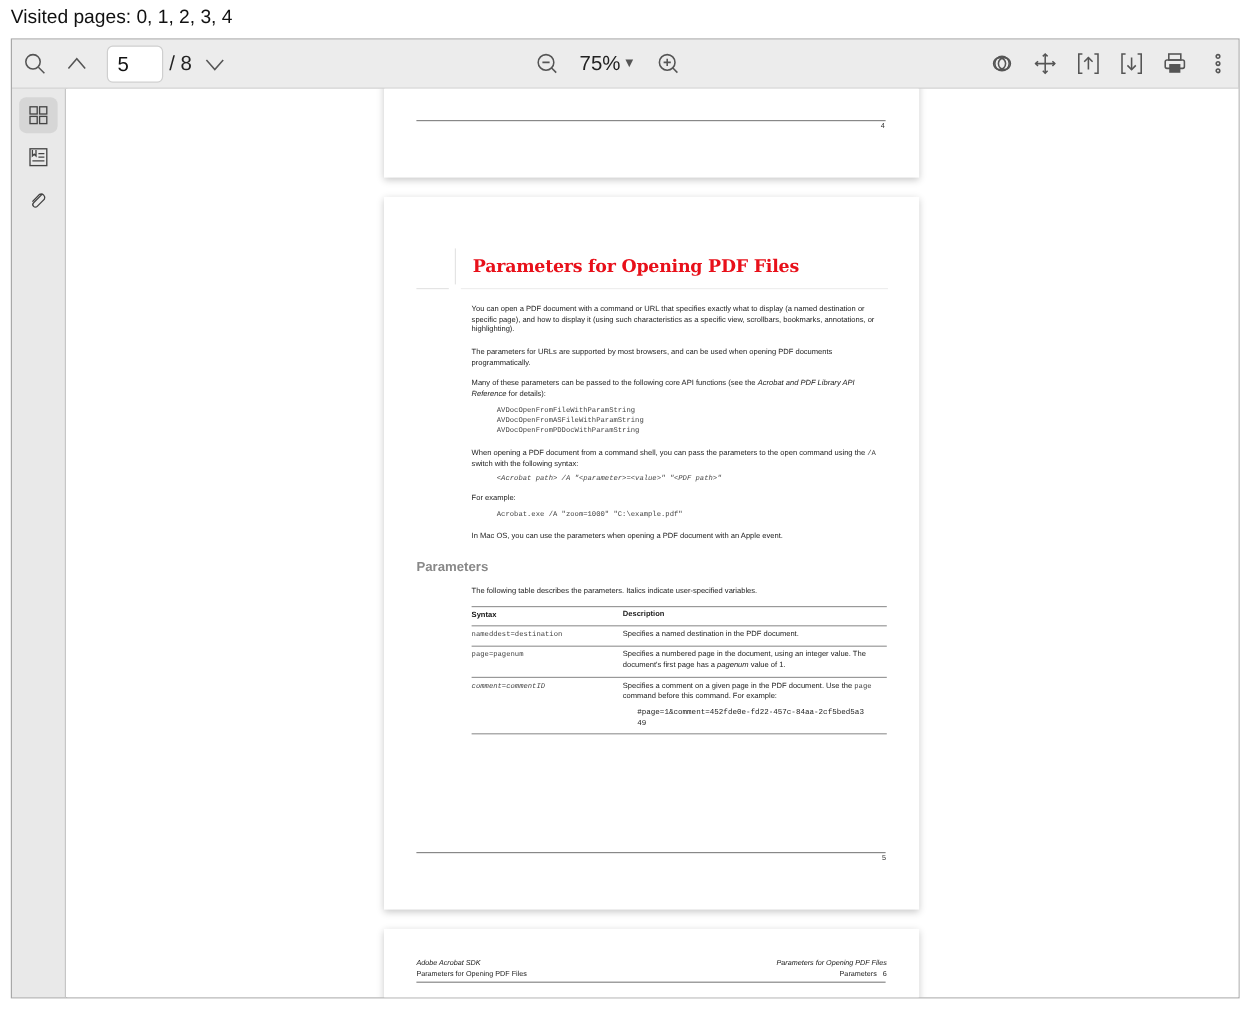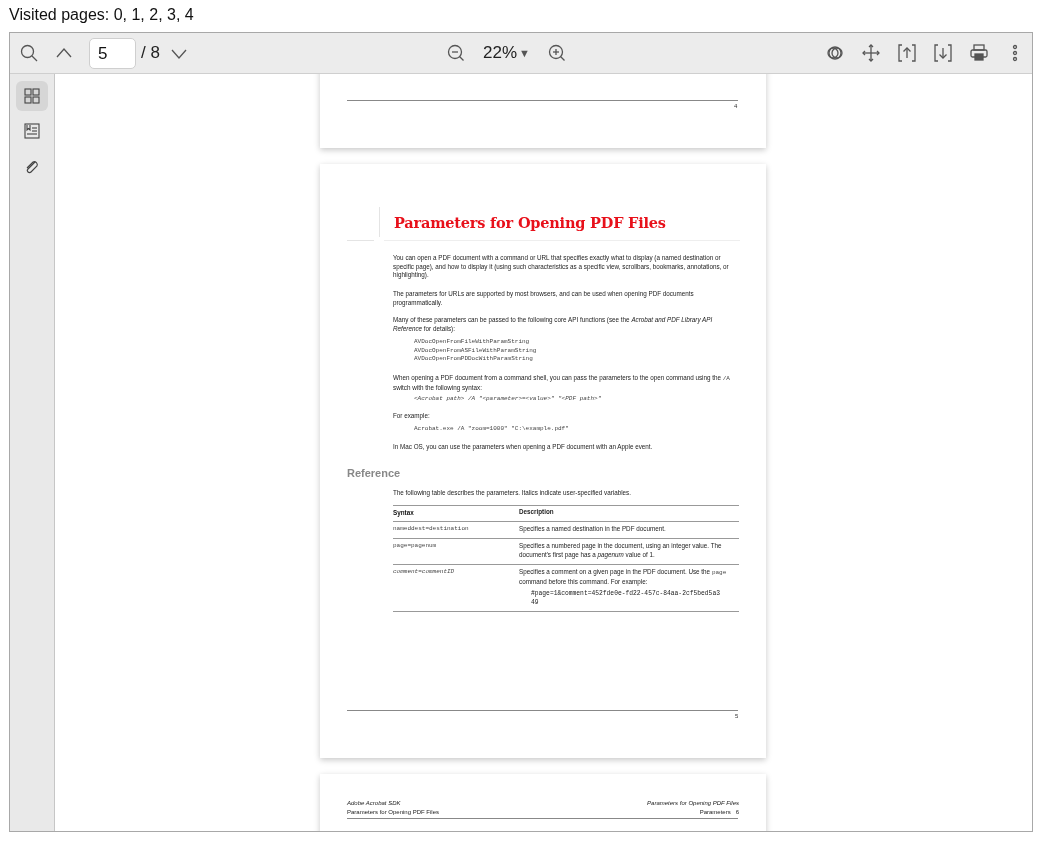--- a/index.html
+++ b/index.html
@@ -87,21 +87,21 @@
         </svg>
     </div>
 
     <div class="tb-icon" style="left:435px">
       <svg viewBox="0 0 20 20">
           <circle cx="9" cy="9" r="6.5"></circle>
           <line x1="6" y1="9" x2="12" y2="9"></line>
           <line x1="13.5" y1="13.5" x2="17.5" y2="17.5"></line>
         </svg>
     </div>
-    <span class="zoom-label">22%</span>
+    <span class="zoom-label">75%</span>
     <span class="zoom-caret">▼</span>
     <div class="tb-icon" style="left:536px">
       <svg viewBox="0 0 20 20">
           <circle cx="9" cy="9" r="6.5"></circle>
           <line x1="6" y1="9" x2="12" y2="9"></line>
           <line x1="9" y1="6" x2="9" y2="12"></line>
           <line x1="13.5" y1="13.5" x2="17.5" y2="17.5"></line>
         </svg>
     </div>
 
@@ -201,21 +201,21 @@
         <div>AVDocOpenFromASFileWithParamString</div>
         <div>AVDocOpenFromPDDocWithParamString</div>
       </div>
 
       <div class="body" style="top:210px"><span>When opening a PDF document from a command shell, you can pass the parameters to the open command using the </span><span class="mono">/A</span><span> switch with the following syntax:</span></div>
       <div class="code-block mono" style="top:231px;font-style:italic">&lt;Acrobat path&gt; /A "&lt;parameter&gt;=&lt;value&gt;" "&lt;PDF path&gt;"</div>
       <div class="body" style="top:248px">For example:</div>
       <div class="code-block mono" style="top:261px">Acrobat.exe /A "zoom=1000" "C:\example.pdf"</div>
       <div class="body" style="top:279px">In Mac OS, you can use the parameters when opening a PDF document with an Apple event.</div>
 
-      <div class="h2">Reference</div>
+      <div class="h2">Parameters</div>
       <div class="body" style="top:325px">The following table describes the parameters. Italics indicate user-specified variables.</div>
 
       <div class="tbl" style="top:341px">
         <div class="tbl-row tbl-head" style="top:0;height:16px">
           <span class="cell-l" style="top:3px">Syntax</span>
           <span class="cell-r" style="top:2px;font-weight:bold">Description</span>
         </div>
         <div class="tbl-row" style="top:16px;height:17px">
           <span class="cell-l mono" style="top:3px">nameddest=destination</span>
           <span class="cell-r" style="top:3px">Specifies a named destination in the PDF document.</span>

